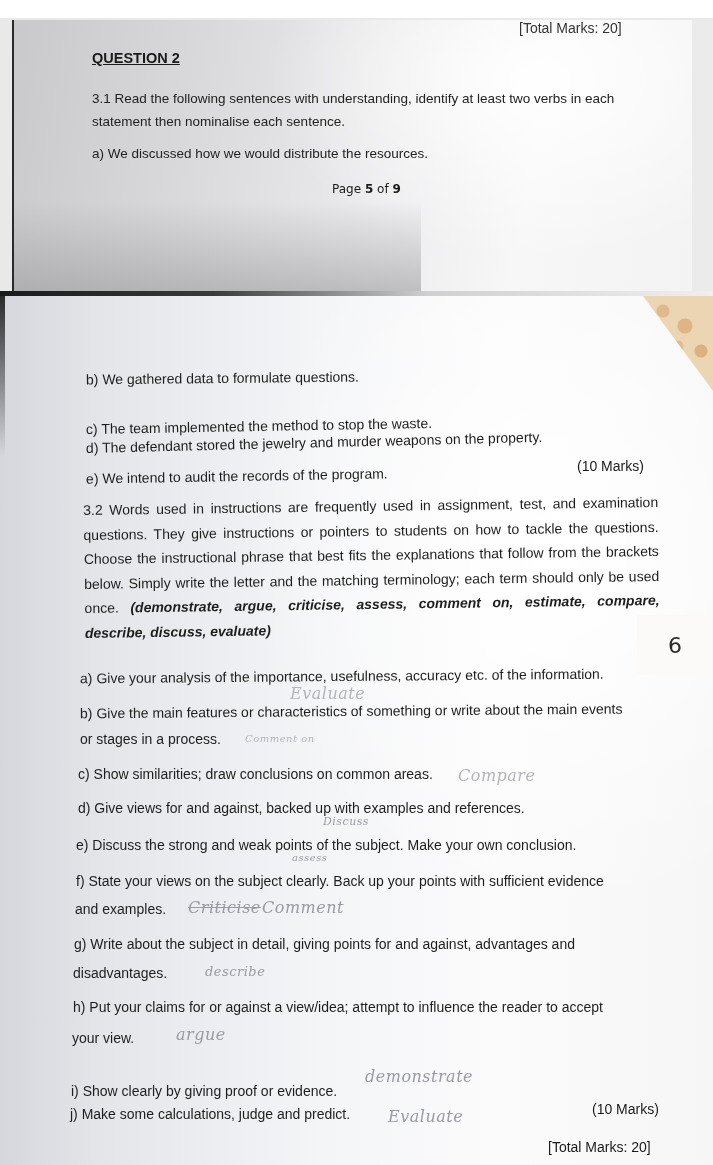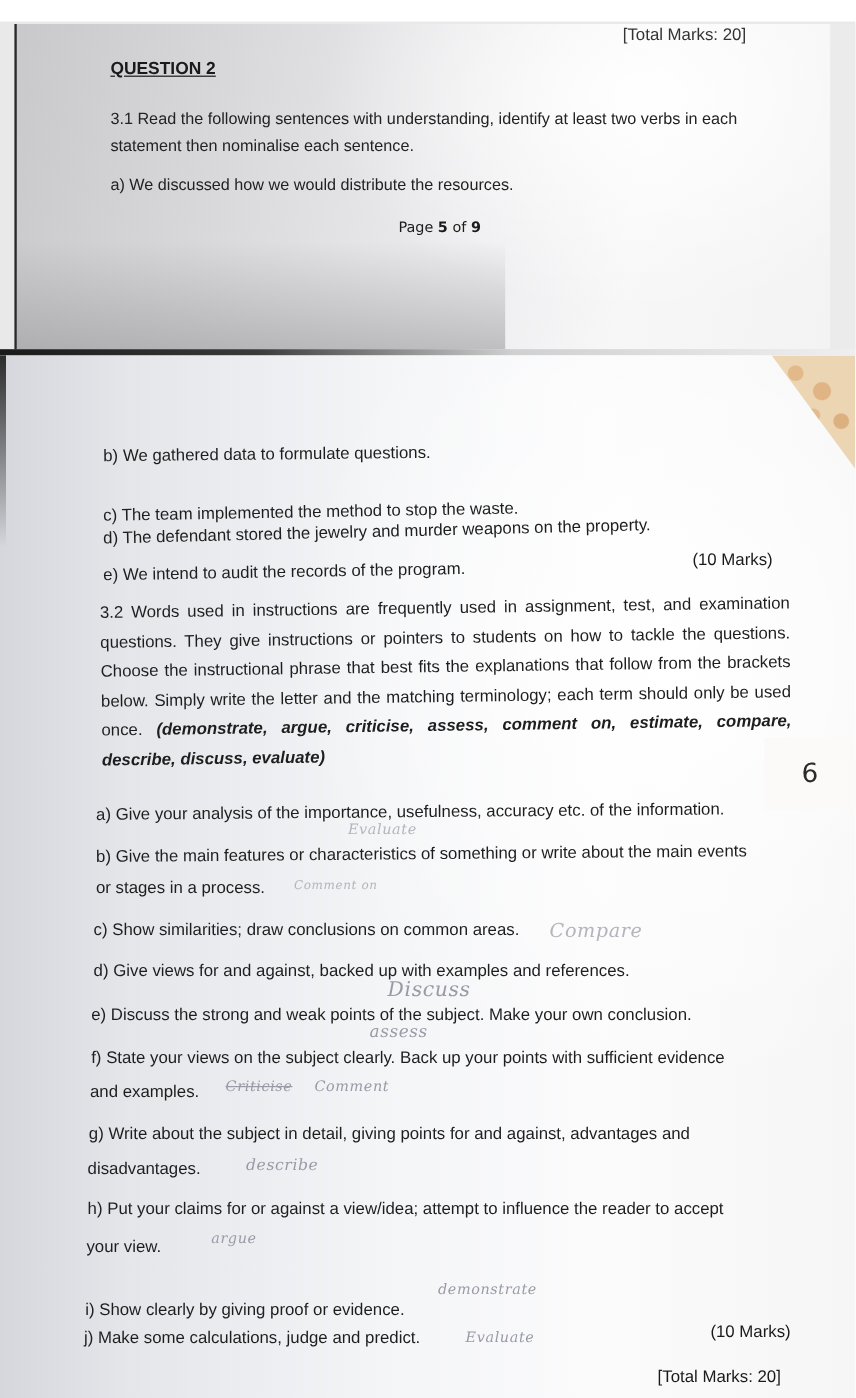--- a/index.html
+++ b/index.html
@@ -68,21 +68,21 @@
 
     .line { position: absolute; font-size: 14px; color: #1e1e1e; white-space: nowrap; }
     .para { position: absolute; font-size: 14px; line-height: 24.5px; color: #1e1e1e; text-align: justify; }
     .marks { position: absolute; font-size: 14px; font-weight: normal; color: #1a1a1a; }
     .bold-italic { font-weight: bold; font-style: italic; }
     .page-marker { position: absolute; left: 637px; top: 615px; width: 76px; height: 60px;
       background: #fcf9f9; font-family: "DejaVu Sans", sans-serif; font-size: 22px; color: #2b2b2b;
       display: flex; align-items: center; justify-content: center; }
     .pencil {
       position: absolute; font-family: "DejaVu Serif", serif; font-style: italic;
-      font-size: 12px; color: #9a9aa6; white-space: nowrap; letter-spacing: 0.5px;
+      font-size: 16px; color: #9a9aa6; white-space: nowrap; letter-spacing: 0.5px;
     }
     .pencil.faint { color: #b4b4bd; }
     .strike { text-decoration: line-through; }
   </style>
 </head>
 <body>
 
 <div class="canvas">
 
   <div class="frame-top"></div>
@@ -119,24 +119,24 @@
   <div class="pencil faint" style="left:290px; top:684px;">Evaluate</div>
 
   <div class="line" style="left:80px; top:703px; transform:rotate(-0.5deg);">b) Give the main features or characteristics of something or write about the main events</div>
   <div class="line" style="left:80px; top:731px;">or stages in a process.</div>
   <div class="pencil faint" style="left:245px; top:733px; font-size:10px;">Comment on</div>
 
   <div class="line" style="left:78px; top:766px;">c) Show similarities; draw conclusions on common areas.</div>
   <div class="pencil faint" style="left:458px; top:766px; font-size:16px;">Compare</div>
 
   <div class="line" style="left:78px; top:800px;">d) Give views for and against, backed up with examples and references.</div>
-  <div class="pencil" style="left:323px; top:815px; font-size:17px;">Discuss</div>
+  <div class="pencil" style="left:323px; top:815px; font-size:11px;">Discuss</div>
 
   <div class="line" style="left:76px; top:837px;">e) Discuss the strong and weak points of the subject. Make your own conclusion.</div>
-  <div class="pencil" style="left:292px; top:852px; font-size:14px;margin-left:16px;">assess</div>
+  <div class="pencil" style="left:292px; top:852px; font-size:10px;">assess</div>
 
   <div class="line" style="left:76px; top:873px;">f) State your views on the subject clearly. Back up your points with sufficient evidence</div>
   <div class="line" style="left:75px; top:901px;">and examples.</div>
   <div class="pencil strike" style="left:188px; top:898px;">Criticise</div>
   <div class="pencil" style="left:262px; top:898px;">Comment</div>
 
   <div class="line" style="left:74px; top:936px;">g) Write about the subject in detail, giving points for and against, advantages and</div>
   <div class="line" style="left:73px; top:965px;">disadvantages.</div>
   <div class="pencil" style="left:205px; top:964px; font-size:13px;">describe</div>
 

